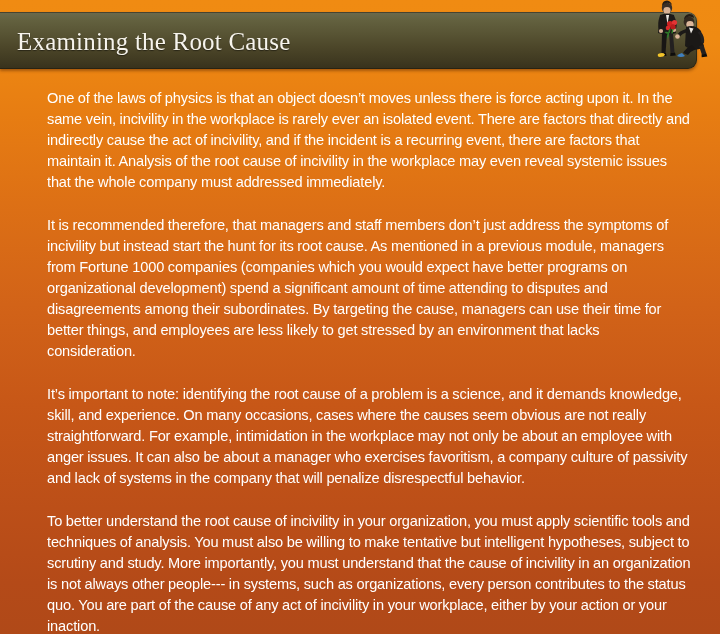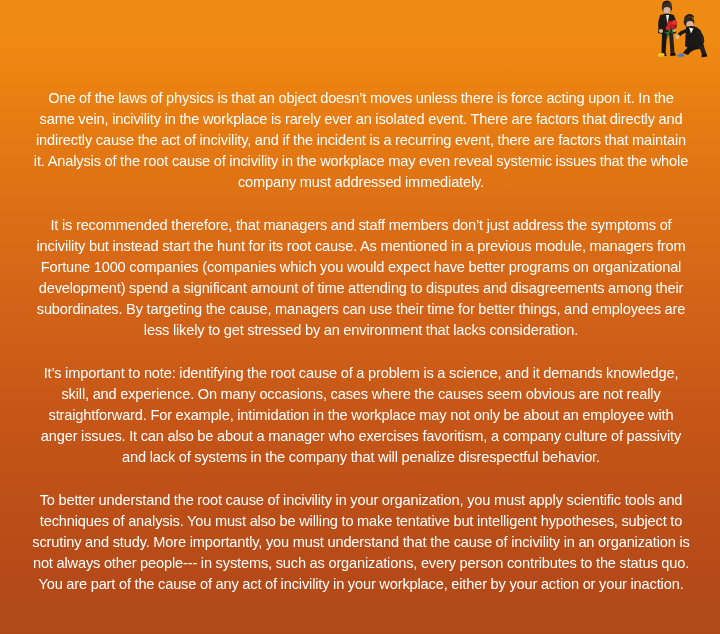--- a/index.html
+++ b/index.html
@@ -91,38 +91,42 @@
 
   
   #body-copy {
     position: absolute;
     left: 31px;
     top: 88px;
     width: 660px;
   }
 
   .para {
-    margin: 0 0 22px 0;
+    margin: 0 0 22px 16px;
     font-family: "Liberation Sans", sans-serif;
     font-size: 14.6px;
     line-height: 21px;
     color: #ffffff;
     letter-spacing: -0.15px;
     word-spacing: -0.2px;
-    text-align: center;
+    text-align: left;
   }
   .para:last-child {
     margin-bottom: 0;
   }
 </style>
 </head>
 <body>
 
 <div id="slide">
 
+  <div id="title-bar">
+    <div id="title-bar-inner-edge"></div>
+    <div id="title-text">Examining the Root Cause</div>
+  </div>
 
   <div id="header-illustration">
     <svg width="80" height="72" viewBox="0 0 80 72" xmlns="http://www.w3.org/2000/svg">
 
       <g>
 
         <ellipse cx="27" cy="12" rx="5.2" ry="5.6" fill="#3a2f27"></ellipse>
         <path d="M22 10 q5 -6 10 -1 q-1 -4 -5 -4.5 q-5 0.3 -5 5.5 z" fill="#241c16"></path>
         <ellipse cx="27" cy="14.5" rx="3.6" ry="3.4" fill="#d8b295"></ellipse>
 

